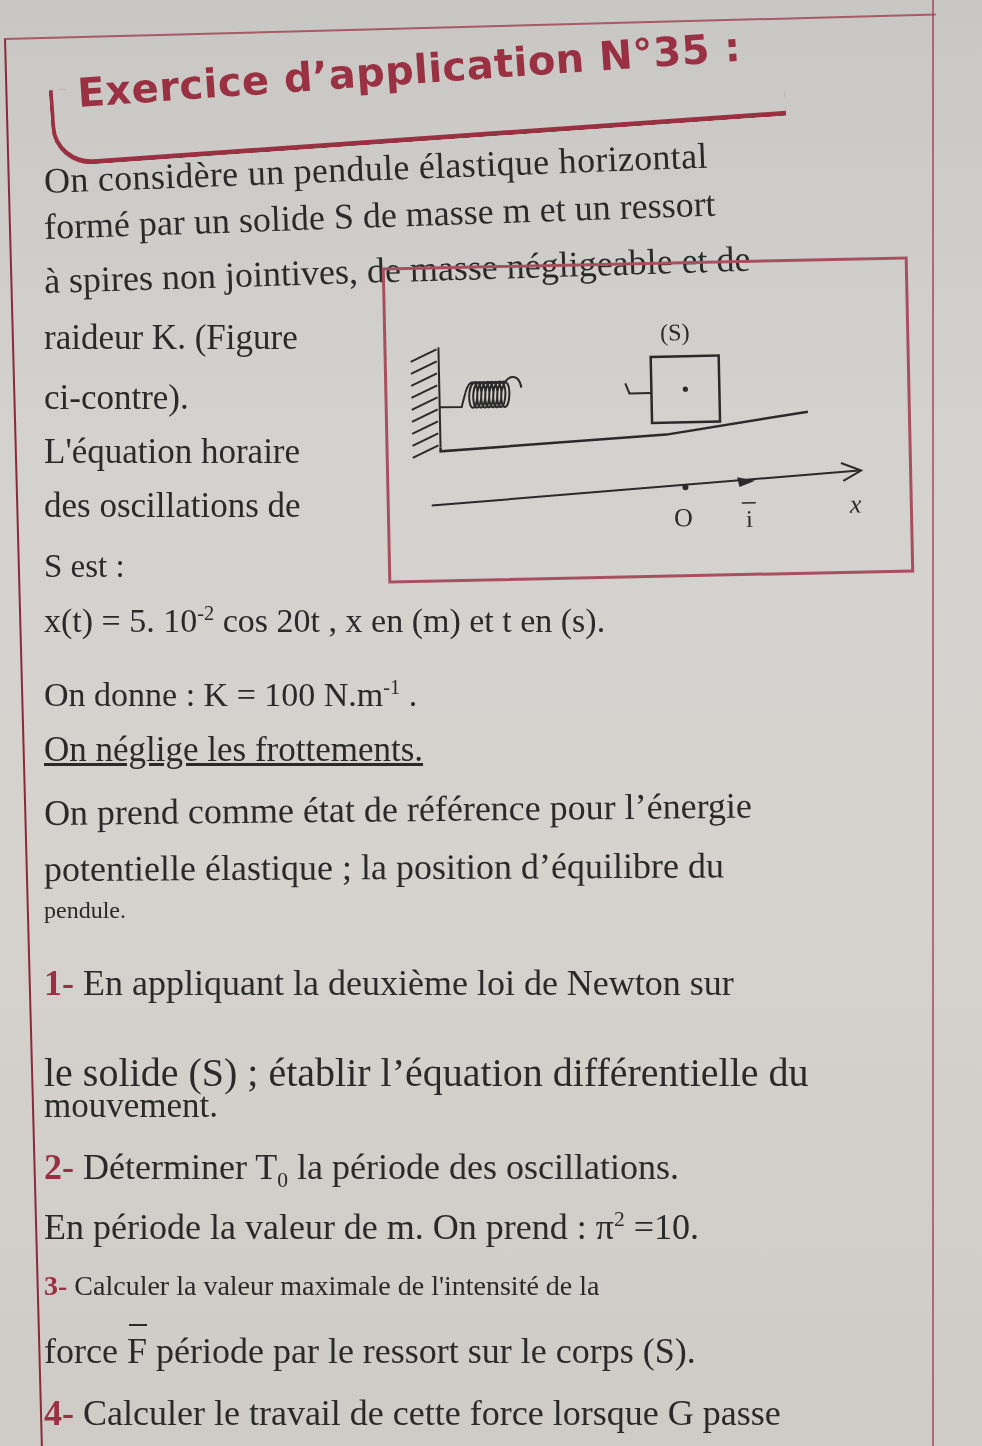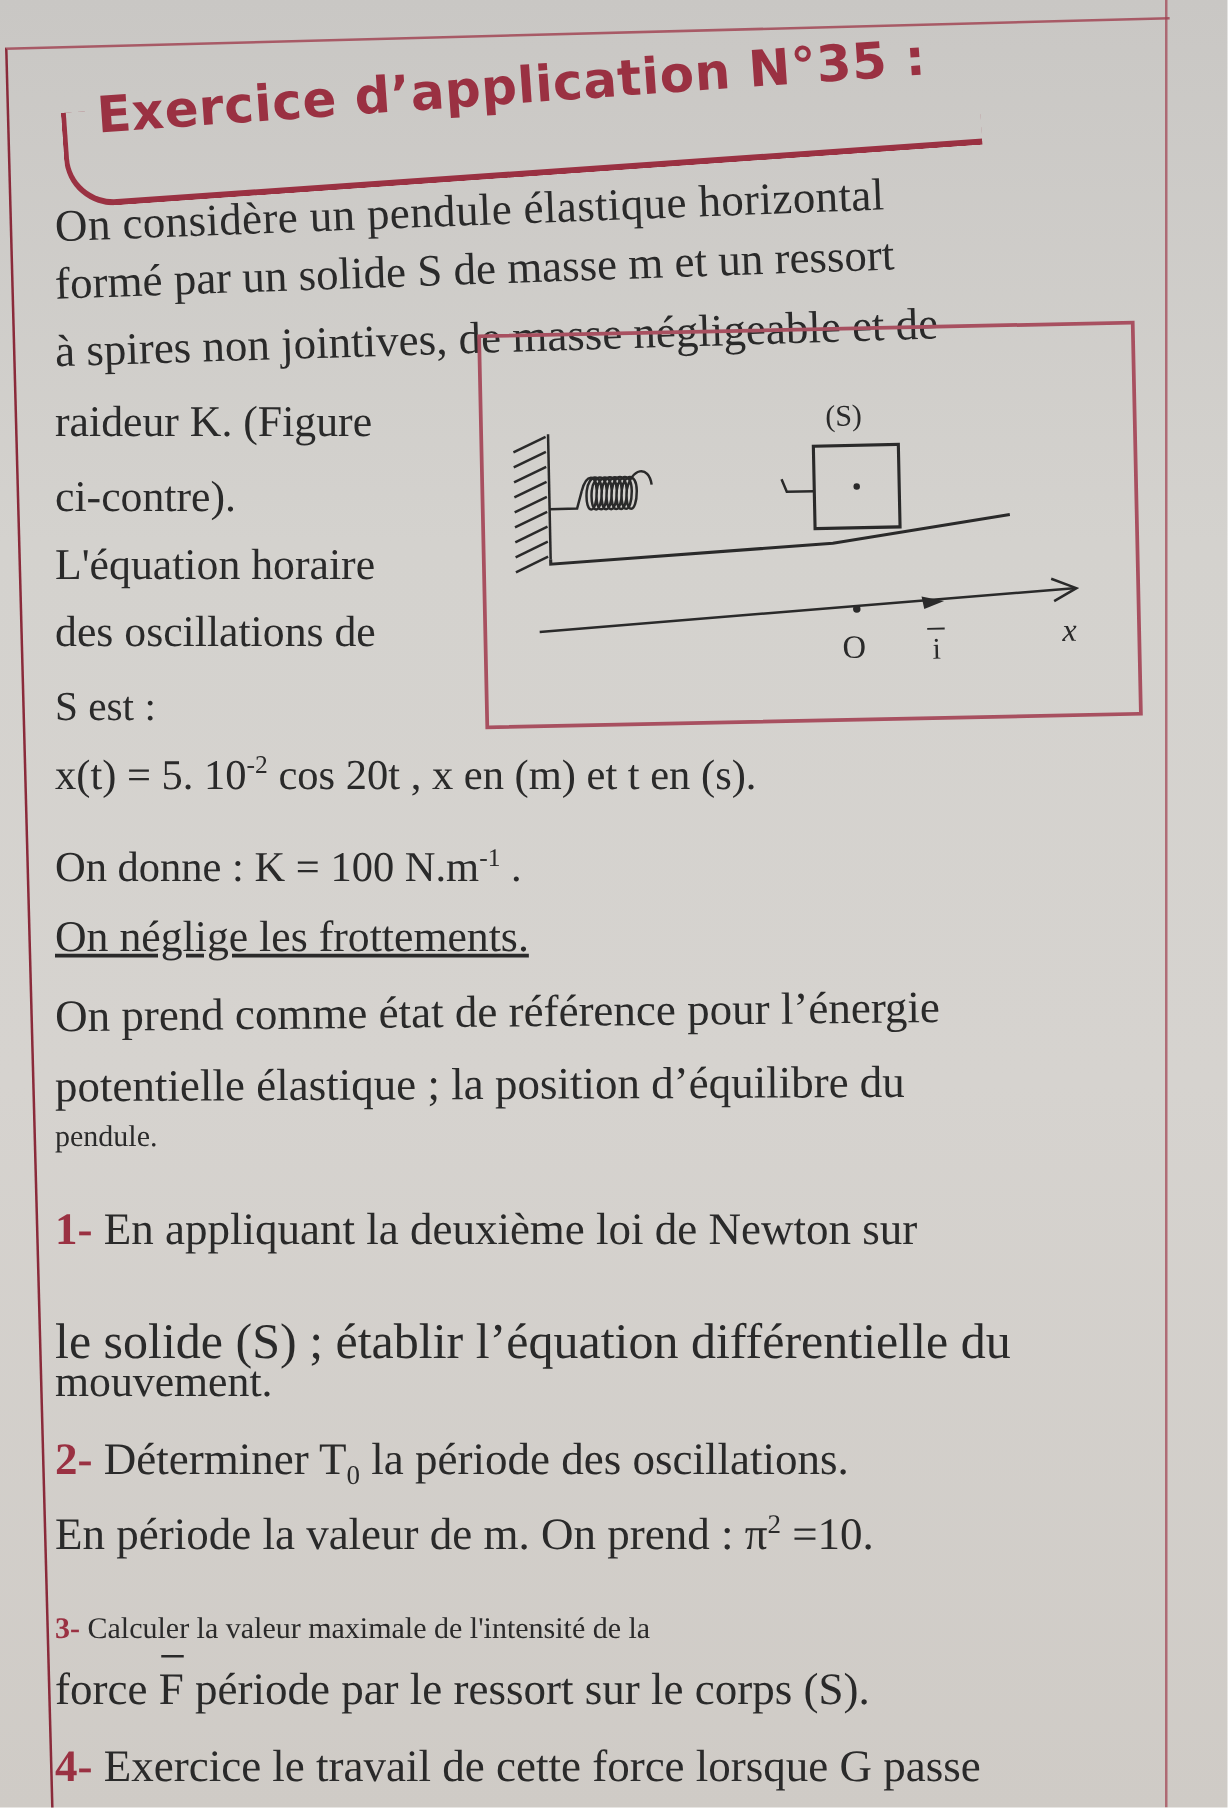--- a/index.html
+++ b/index.html
@@ -131,22 +131,22 @@
 <div class="line" style="top:1049px; font-size:40px;">le solide (S) ; établir l’équation différentielle du</div>
 <div class="line" style="top:1086px; font-size:35px;">mouvement.</div>
 
 <div class="line" style="top:1146px; font-size:36px;">
   <span class="num">2-</span><span> Déterminer  T</span><sub>0</sub><span>  la période des oscillations.</span>
 </div>
 <div class="line" style="top:1206px; font-size:36px;">
   <span>En période la valeur de m. On prend : π</span><sup>2</sup><span> =10.</span>
 </div>
 
-<div class="line" style="top:1270px; font-size:24px;margin-top:20px;">
+<div class="line" style="top:1270px; font-size:28px;">
   <span class="num">3-</span><span> Calculer la valeur maximale de l'intensité de la</span>
 </div>
 <div class="line" style="top:1330px; font-size:36px;">
   <span>force </span><span class="vec">F</span><span> période par le ressort sur le corps (S).</span>
 </div>
 
 <div class="line" style="top:1392px; font-size:36px;">
-  <span class="num">4-</span><span> Exercice le travail de cette force lorsque  G  passe</span>
+  <span class="num">4-</span><span> Calculer le travail de cette force lorsque  G  passe</span>
 </div>
 
 </body></html>

